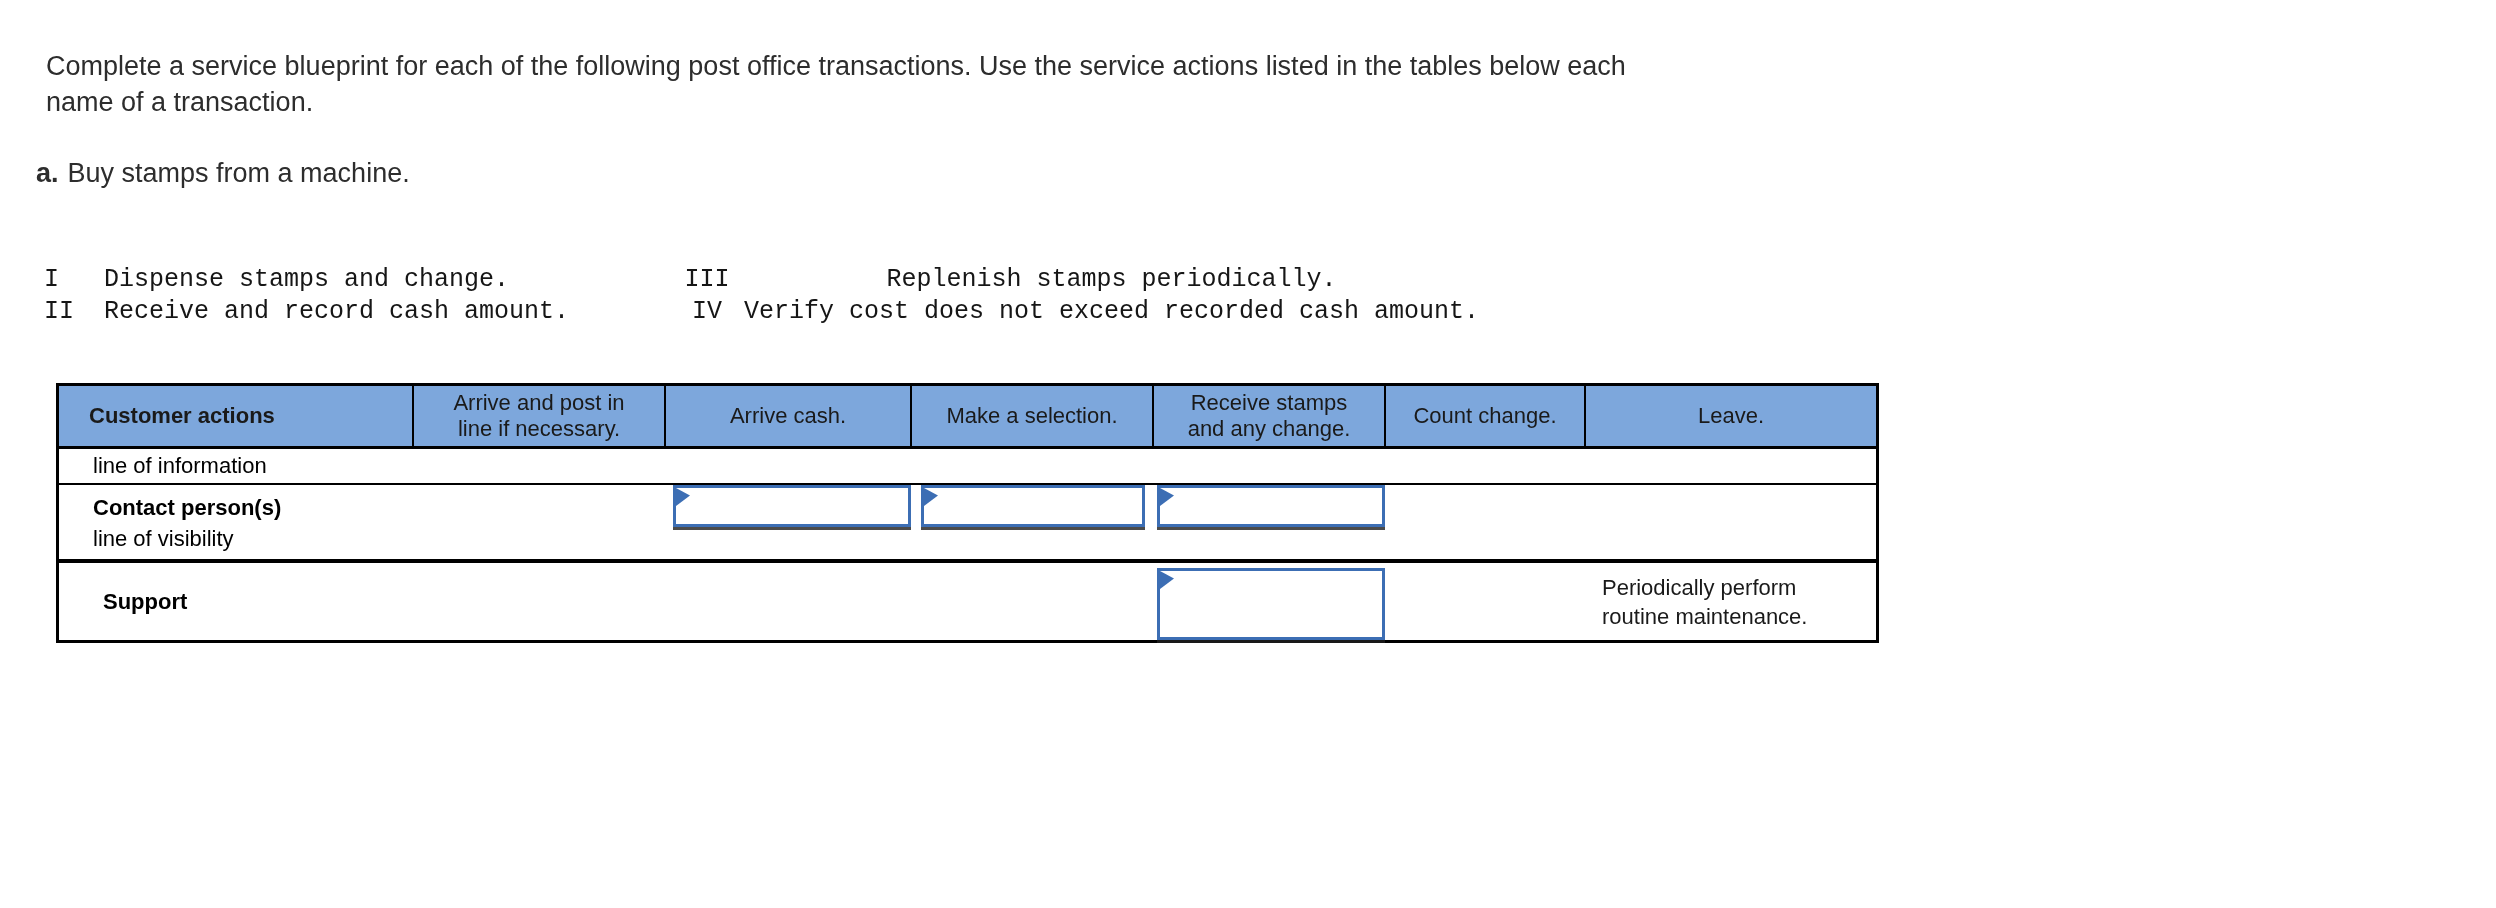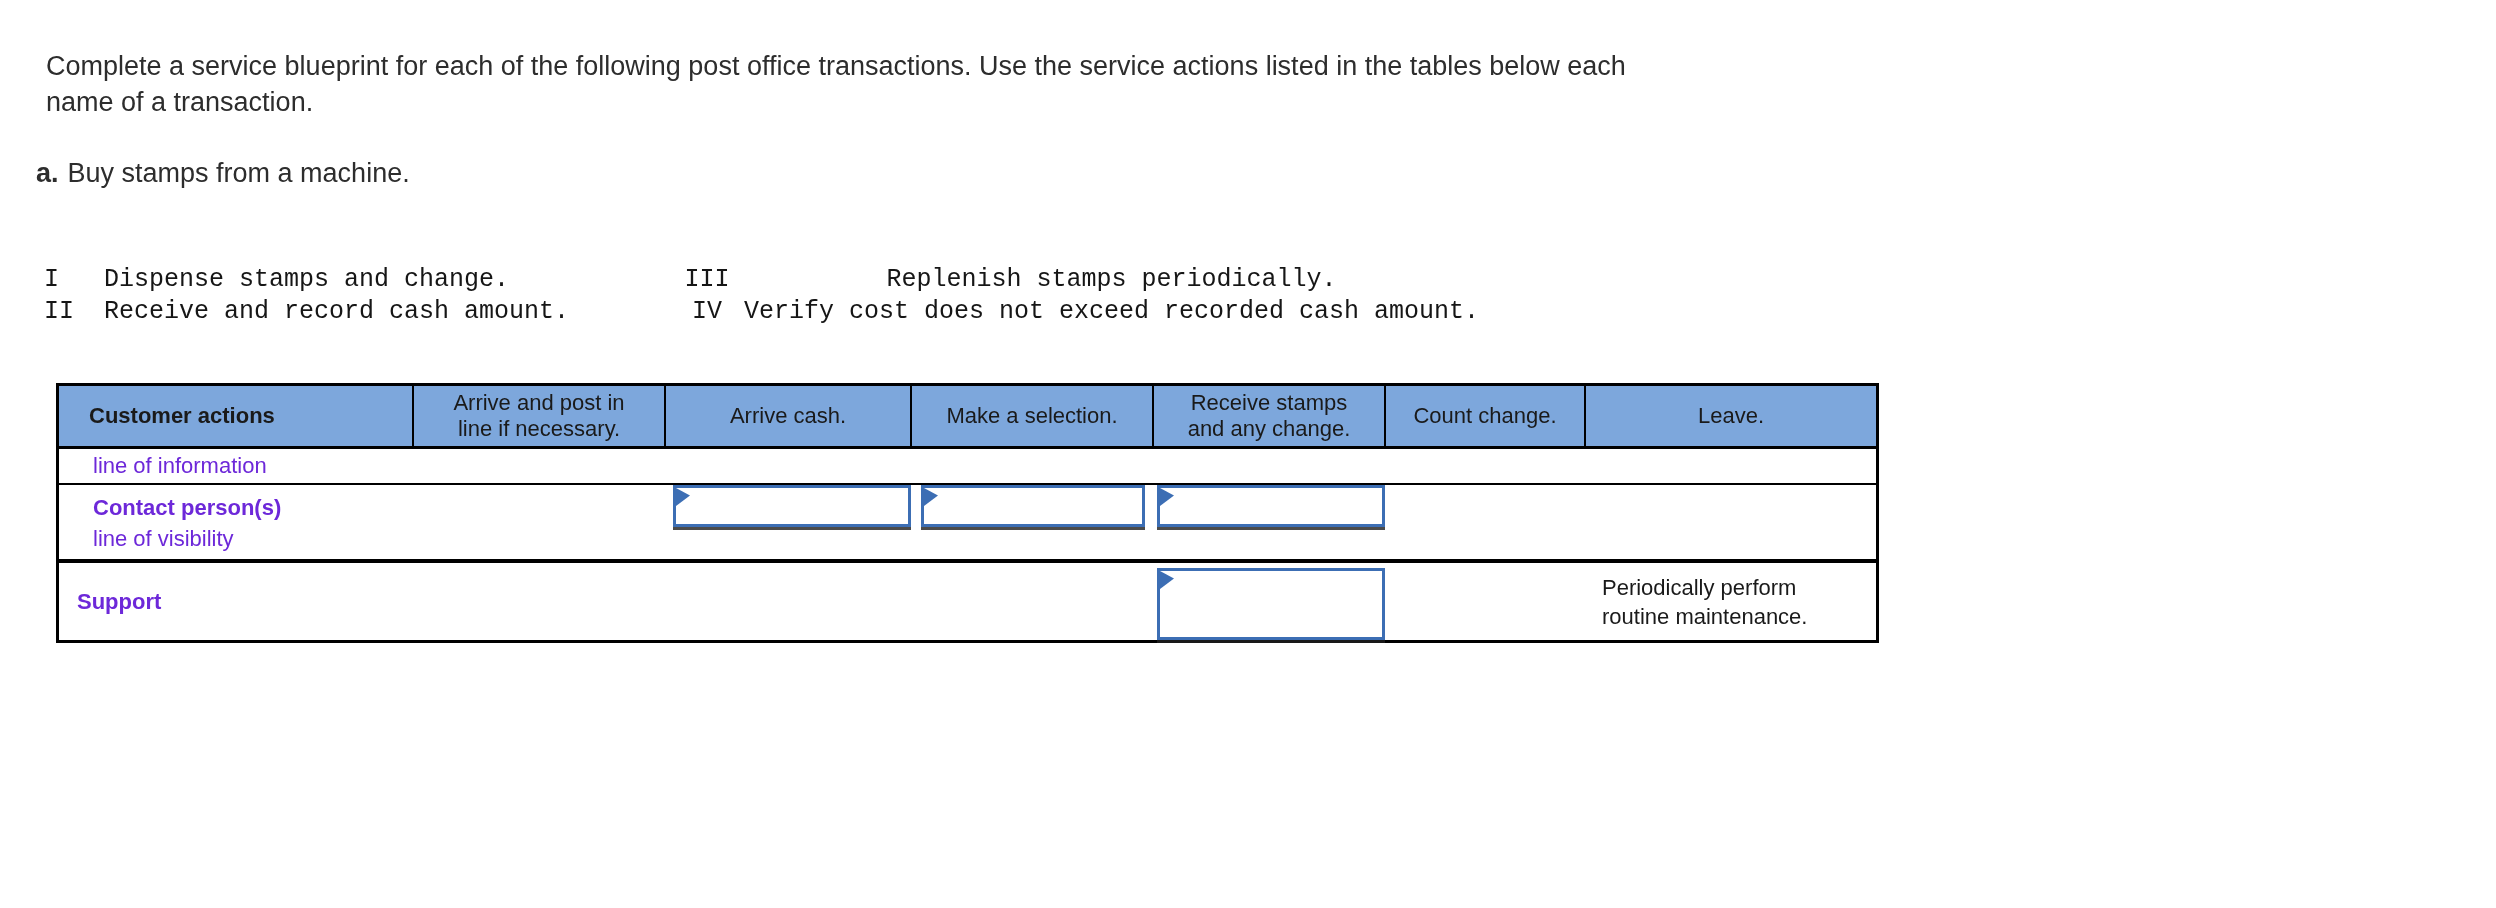--- a/index.html
+++ b/index.html
@@ -61,28 +61,28 @@
   .c5 { flex: 0 0 232px; }
   .c6 { flex: 0 0 200px; }
   .c7 { flex: 0 0 290px; }
 
   .bp-row { position: relative; width: 100%; }
   .row-info { height: 36px; border-bottom: 2px solid #000; display: flex; align-items: center; }
   .row-contact { height: 78px; border-bottom: 4px solid #000; }
   .row-backstage { height: 94px; border-bottom: 4px solid #000; }
   .row-support { height: 77px; }
 
-  .cell-label { font-size: 22px; color: #6d28d9; }
+  .cell-label { font-size: 22px; color: #000000; }
   .cell-label.bold { font-weight: bold; }
   .row-info .cell-label { padding-left: 34px; }
   .lbl-contact { position: absolute; left: 34px; top: 10px; }
   .lbl-visibility { position: absolute; left: 34px; bottom: 7px; }
   .lbl-backstage { position: absolute; left: 34px; top: 32px; }
   .lbl-internal { position: absolute; left: 34px; bottom: 6px; }
-  .lbl-support { position: absolute; left: 18px; top: 50%; transform: translateY(-50%); text-align: right; }
+  .lbl-support { position: absolute; left: 44px; top: 50%; transform: translateY(-50%); text-align: right; }
   .lbl-support-note {
     position: absolute; left: 1543px; width: 235px;
     top: 50%; transform: translateY(-50%);
     font-size: 22px; line-height: 29px; color: #1a1a1a;
   }
 
   
   .answer-box {
     position: absolute;
     background: #fff;

